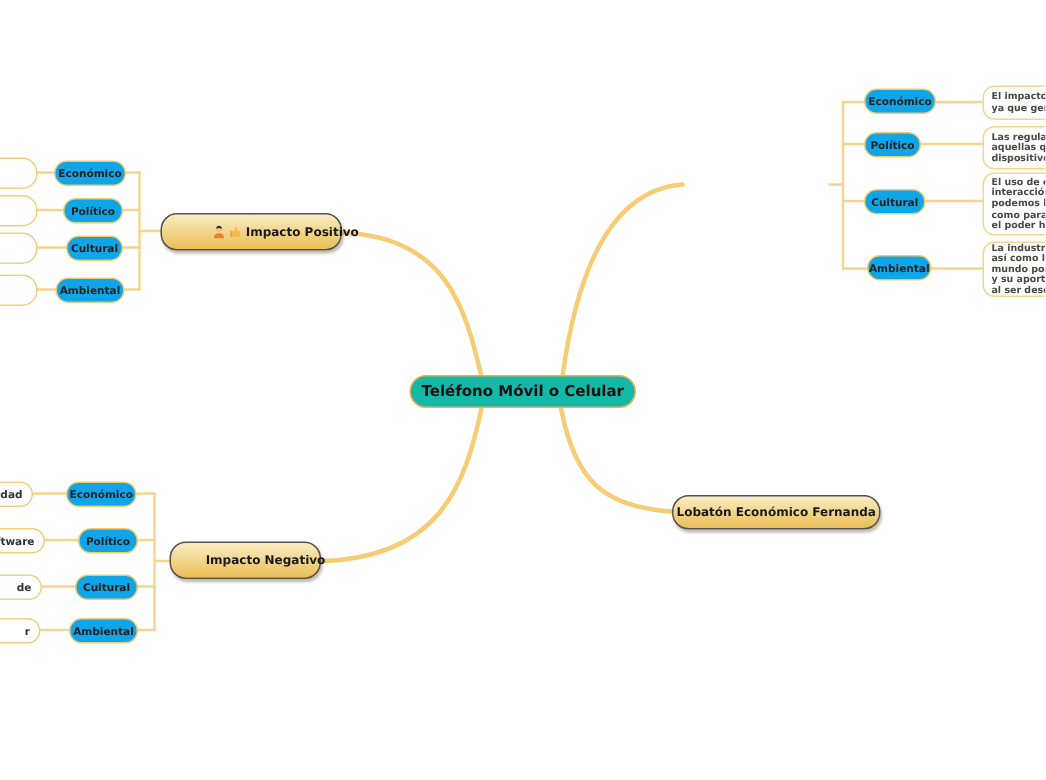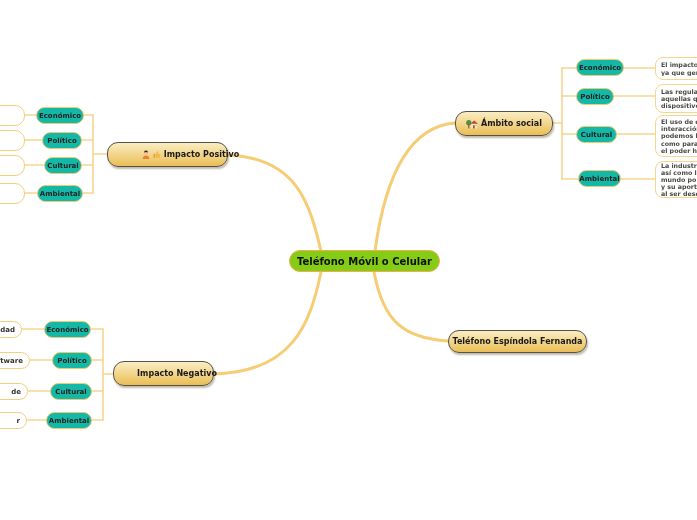--- a/index.html
+++ b/index.html
@@ -6,36 +6,35 @@
   .canvas{
     position:relative;width:697px;height:520px;overflow:hidden;background:#ffffff;
     font-family:"DejaVu Sans","Liberation Sans",sans-serif;
   }
   svg.lines{position:absolute;left:0;top:0;pointer-events:none;}
   .curve{fill:none;stroke:#f6cc74;stroke-width:3;stroke-linecap:round;}
   .elbow{fill:none;stroke:#f7d591;stroke-width:1.6;stroke-linecap:round;}
 
   .central{
     position:absolute;display:flex;align-items:center;justify-content:center;
-    background:#84cc16;border:1.5px solid #f0ae4e;border-radius:12px;
+    background:#14b8a6;border:1.5px solid #f0ae4e;border-radius:12px;
     font-weight:bold;font-size:10px;color:#111;white-space:nowrap;
     box-sizing:border-box;
-    margin-left:16px;
   }
   .topic{
     position:absolute;display:flex;align-items:center;justify-content:center;gap:3px;
     background:linear-gradient(#faedc3,#eabe55);
     border:1.3px solid #56524a;border-radius:11px;
     box-shadow:1px 2px 2px rgba(70,55,20,0.35);
     font-weight:bold;font-size:8px;color:#1a1a1a;white-space:nowrap;
     box-sizing:border-box;
   }
   .pill{
     position:absolute;display:flex;align-items:center;justify-content:center;
-    background:#14b8a6;border:1.3px solid #f3c96e;border-radius:9px;
+    background:#0ea5e9;border:1.3px solid #f3c96e;border-radius:9px;
     font-weight:bold;font-size:7px;color:#222;white-space:nowrap;
     height:17px;box-sizing:border-box;
   }
   .notebox{
     position:absolute;display:flex;align-items:center;
     background:#ffffff;border:1.2px solid #f6d68c;border-radius:8px;
     box-sizing:border-box;padding:3px 5px;
   }
   .notebox .note-text{
     font-size:6.3px;line-height:7.2px;font-weight:bold;color:#4a4a45;white-space:pre;
@@ -95,33 +94,20 @@
       <path class="elbow" d="M30 360 H52"></path>
       <path class="elbow" d="M28 391 H50"></path>
       <path class="elbow" d="M27 420 H46"></path>
     </g>
   </svg>
 
   <div class="central" style="left:273px;top:250px;width:151px;height:22px;">
     <span>Teléfono Móvil o Celular</span>
   </div>
 
-  <div class="topic" style="left:455px;top:111px;width:98px;height:25px;">
-    <span class="ticon">
-      <svg viewBox="0 0 13 10" width="12" height="10">
-        <circle cx="3" cy="3.6" r="2.8" fill="#4e9140"></circle>
-        <rect x="2.5" y="5.2" width="1.1" height="4.6" fill="#7a4f28"></rect>
-        <rect x="5.6" y="4.6" width="6.6" height="5.2" fill="#efe3c0"></rect>
-        <path d="M4.6 4.8 L8.9 1.2 L13 4.8 Z" fill="#c44536"></path>
-        <rect x="7.6" y="6.4" width="1.8" height="3.4" fill="#8a5a30"></rect>
-        <rect x="10.2" y="5.6" width="1.5" height="1.5" fill="#9ec7e8"></rect>
-      </svg>
-    </span>
-    <span>Ámbito social</span>
-  </div>
 
   <div class="pill" style="left:576px;top:59px;width:48px;">
     <span>Económico</span>
   </div>
   <div class="pill" style="left:576px;top:88px;width:38px;">
     <span>Político</span>
   </div>
   <div class="pill" style="left:576px;top:126px;width:41px;">
     <span>Cultural</span>
   </div>
@@ -212,16 +198,16 @@
     <span>oftware</span>
   </div>
   <div class="cutbox" style="left:-60px;top:383px;width:88px;height:17px;">
     <span>de</span>
   </div>
   <div class="cutbox" style="left:-60px;top:412px;width:87px;height:17px;">
     <span>r</span>
   </div>
 
   <div class="topic" style="left:448px;top:330px;width:139px;height:23px;">
-    <span>Teléfono Espíndola Fernanda</span>
+    <span>Lobatón Económico Fernanda</span>
   </div>
 
 </div>
 
 </body></html>

